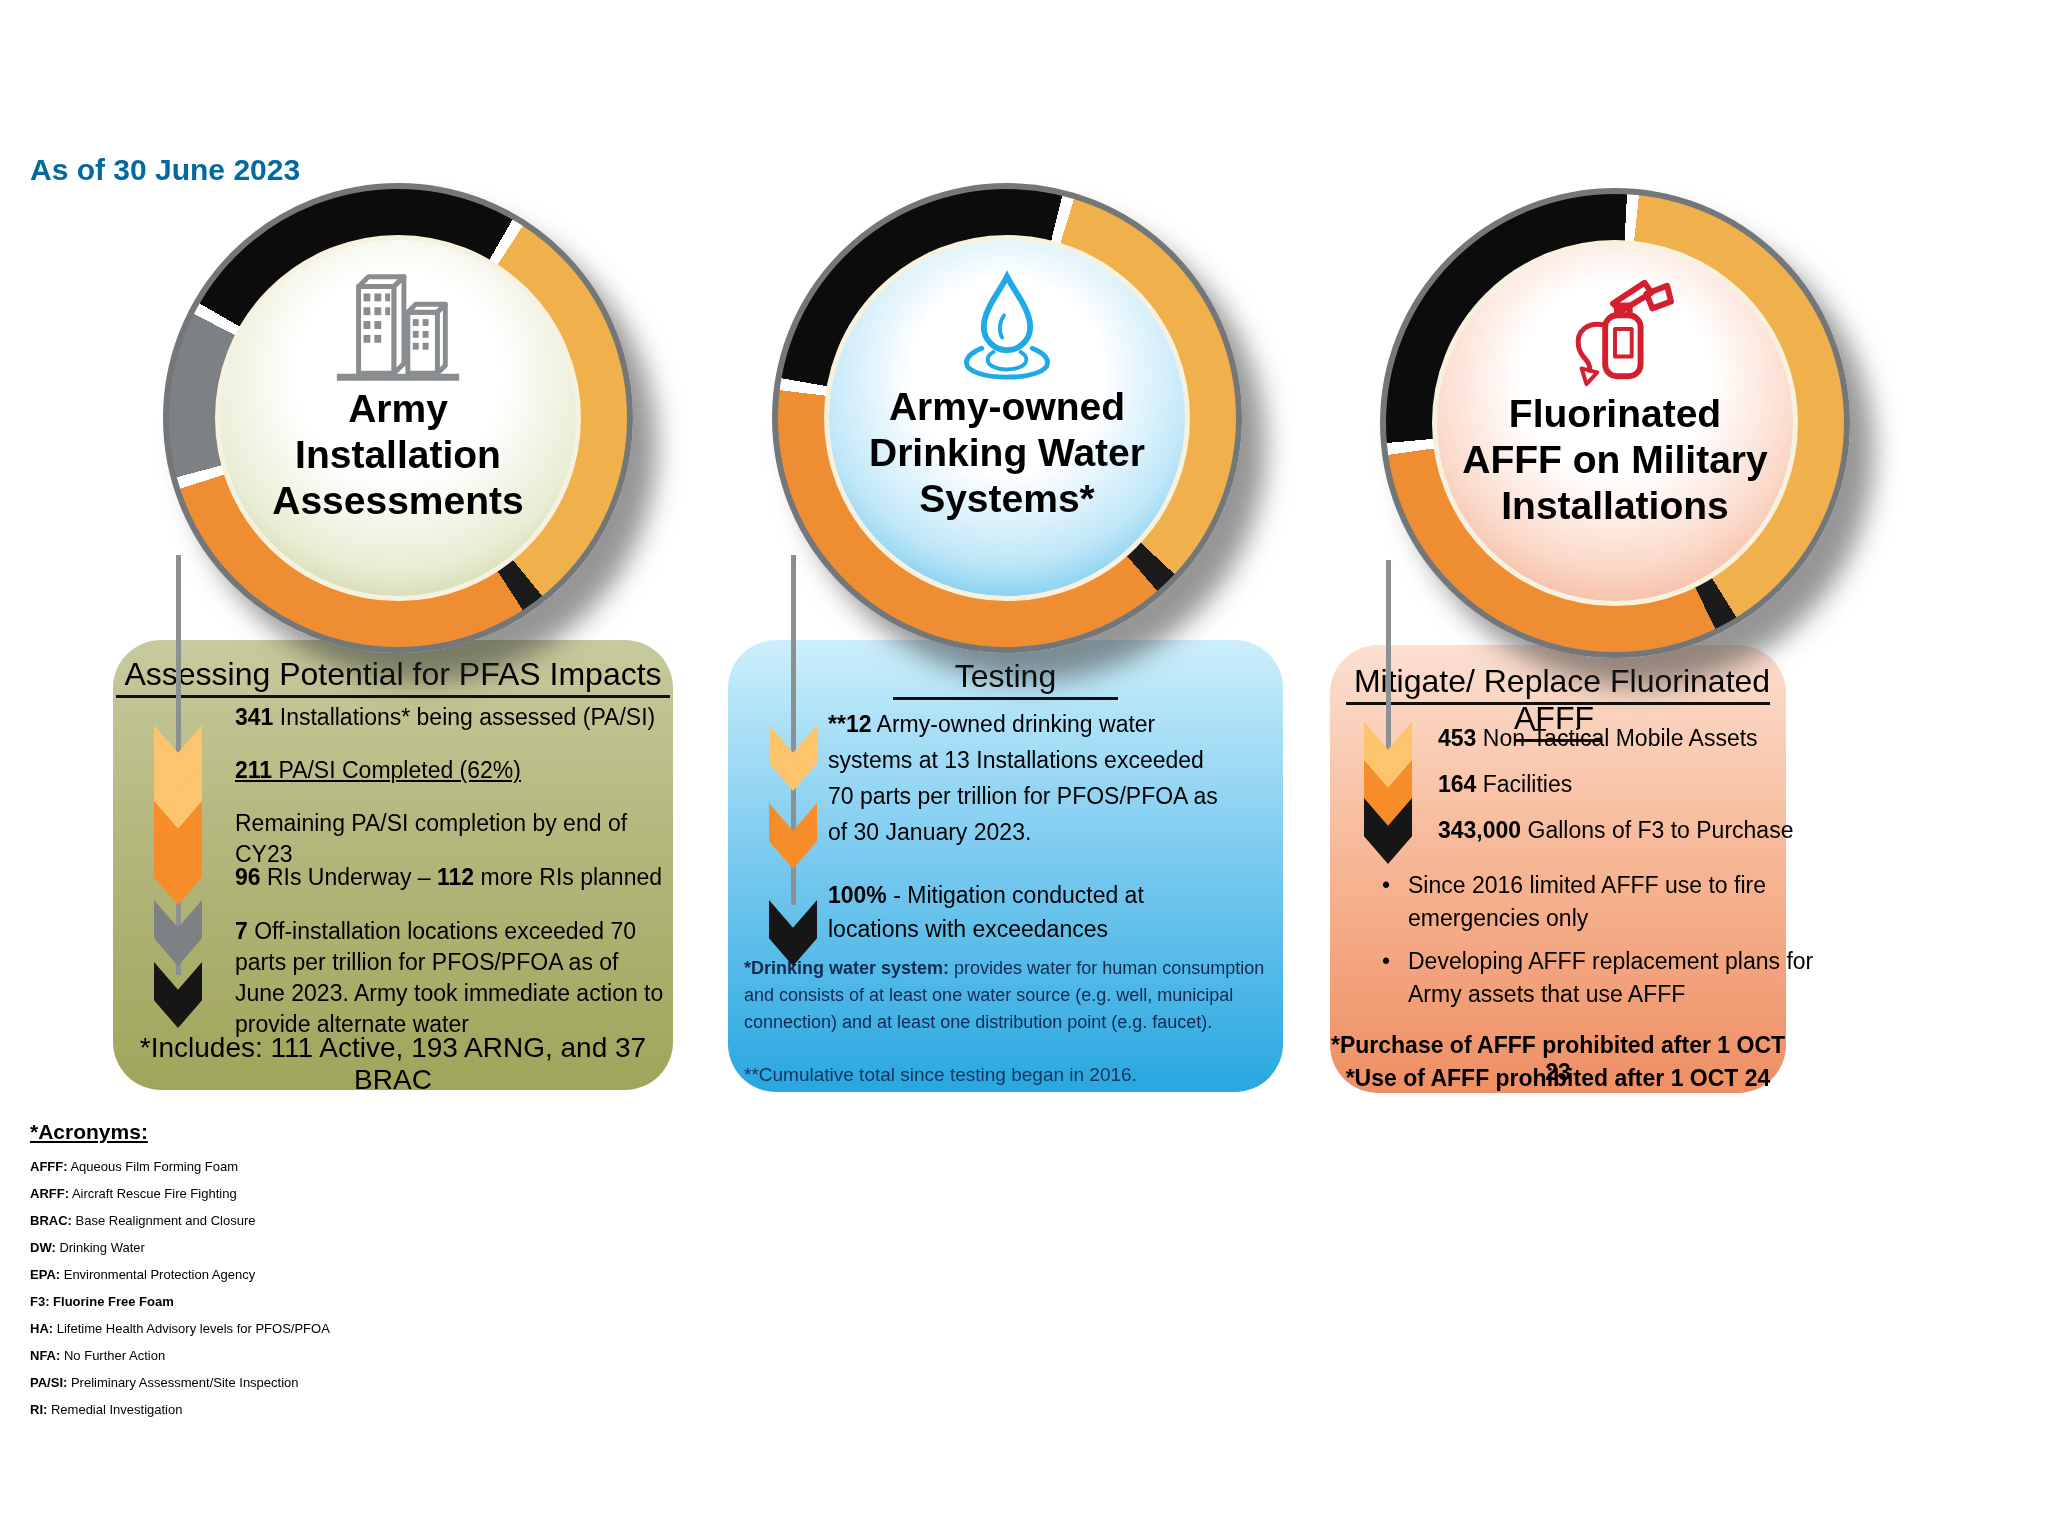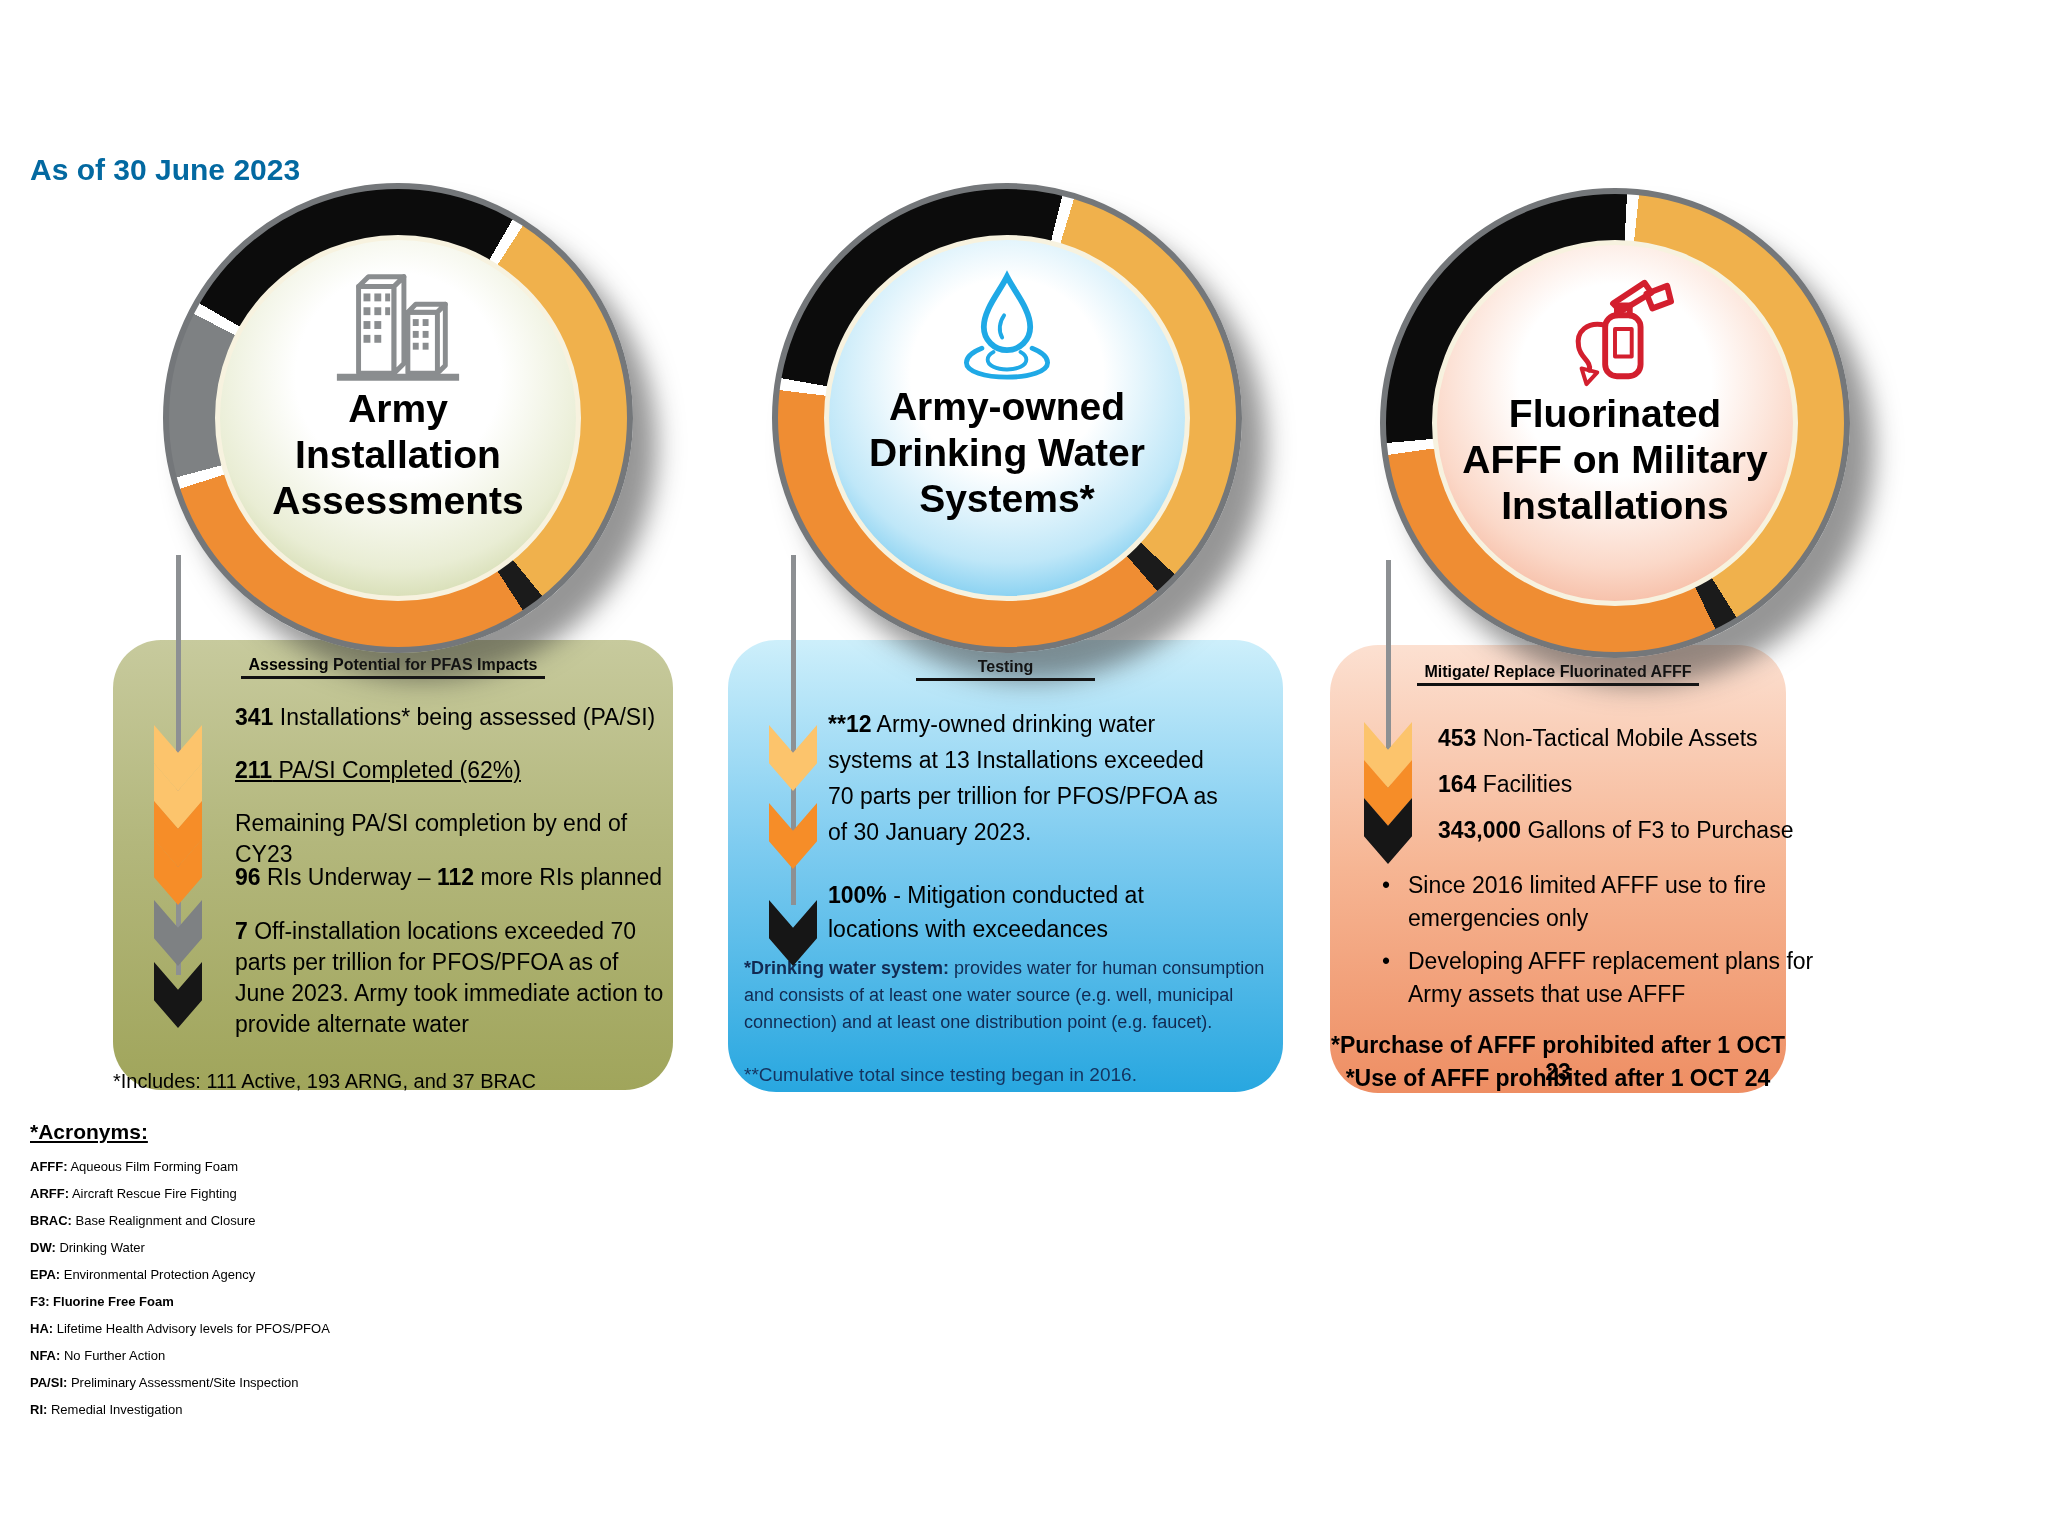--- a/index.html
+++ b/index.html
@@ -16,21 +16,21 @@
 
   
   .panel{position:absolute;border-radius:48px;z-index:1;}
   .panel-1{left:113px;top:640px;width:560px;height:450px;
     background:linear-gradient(#c7ca9d 0%,#b3b77c 45%,#a0a55b 100%);}
   .panel-2{left:728px;top:640px;width:555px;height:452px;
     background:linear-gradient(#cdeffb 0%,#7fccf0 45%,#28a7e0 100%);}
   .panel-3{left:1330px;top:645px;width:456px;height:448px;
     background:linear-gradient(#fce0d1 0%,#f6b593 50%,#ee8e63 100%);}
 
-  .panel-header{position:absolute;left:0;width:100%;text-align:center;font-weight:bold;font-size:16px;}
+  .panel-header{position:absolute;left:0;width:100%;text-align:center;font-weight:normal;font-size:32px;}
   .u{border-bottom:3px solid #111;padding:0 8px 3px;}
   .u-wide{padding:0 62px 3px;}
 
   .row{position:absolute;font-size:23px;line-height:31px;}
   .b{font-weight:bold;}
 
   
   .medallion{position:absolute;width:470px;height:470px;z-index:4;}
   .ring{position:absolute;inset:0;border-radius:50%;border:6px solid #74777a;
     box-shadow:24px 28px 26px rgba(45,45,45,.5);}
@@ -55,21 +55,21 @@
   .chev{position:absolute;width:48px;height:66px;z-index:3;
     clip-path:polygon(0 0,50% 42%,100% 0,100% 58%,50% 100%,0 58%);
     filter:drop-shadow(0 -2px 0 rgba(255,255,255,.95)) drop-shadow(0 2px 0 rgba(255,255,255,.55));}
   .chev-light{background:#fcc46c;}
   .chev-orange{background:#f68d28;}
   .chev-gray{background:#7e8183;}
   .chev-black{background:#161616;}
 
   
   .p1-row{left:122px;width:438px;}
-  .p1-footer{position:absolute;left:0;top:392px;width:100%;text-align:left;font-size:20px;margin-top:38px;}
+  .p1-footer{position:absolute;left:0;top:392px;width:100%;text-align:center;font-size:28px;}
   .p2-item{left:100px;width:392px;}
   .p2-note{position:absolute;left:16px;top:315px;width:527px;font-size:18px;line-height:27px;color:#122a52;}
   .p2-note2{position:absolute;left:16px;top:424px;width:527px;font-size:19px;color:#14335f;}
   .p3-row{left:108px;width:430px;}
   .bullets{position:absolute;left:34px;top:224px;width:500px;}
   .bullet-row{display:flex;font-size:23px;line-height:33px;margin-bottom:10px;}
   .bullet-dot{width:44px;text-align:center;font-size:23px;}
   .bullet-text{flex:1;}
   .p3-footer-line{position:absolute;left:0;width:100%;text-align:center;font-weight:bold;font-size:23px;}
 

